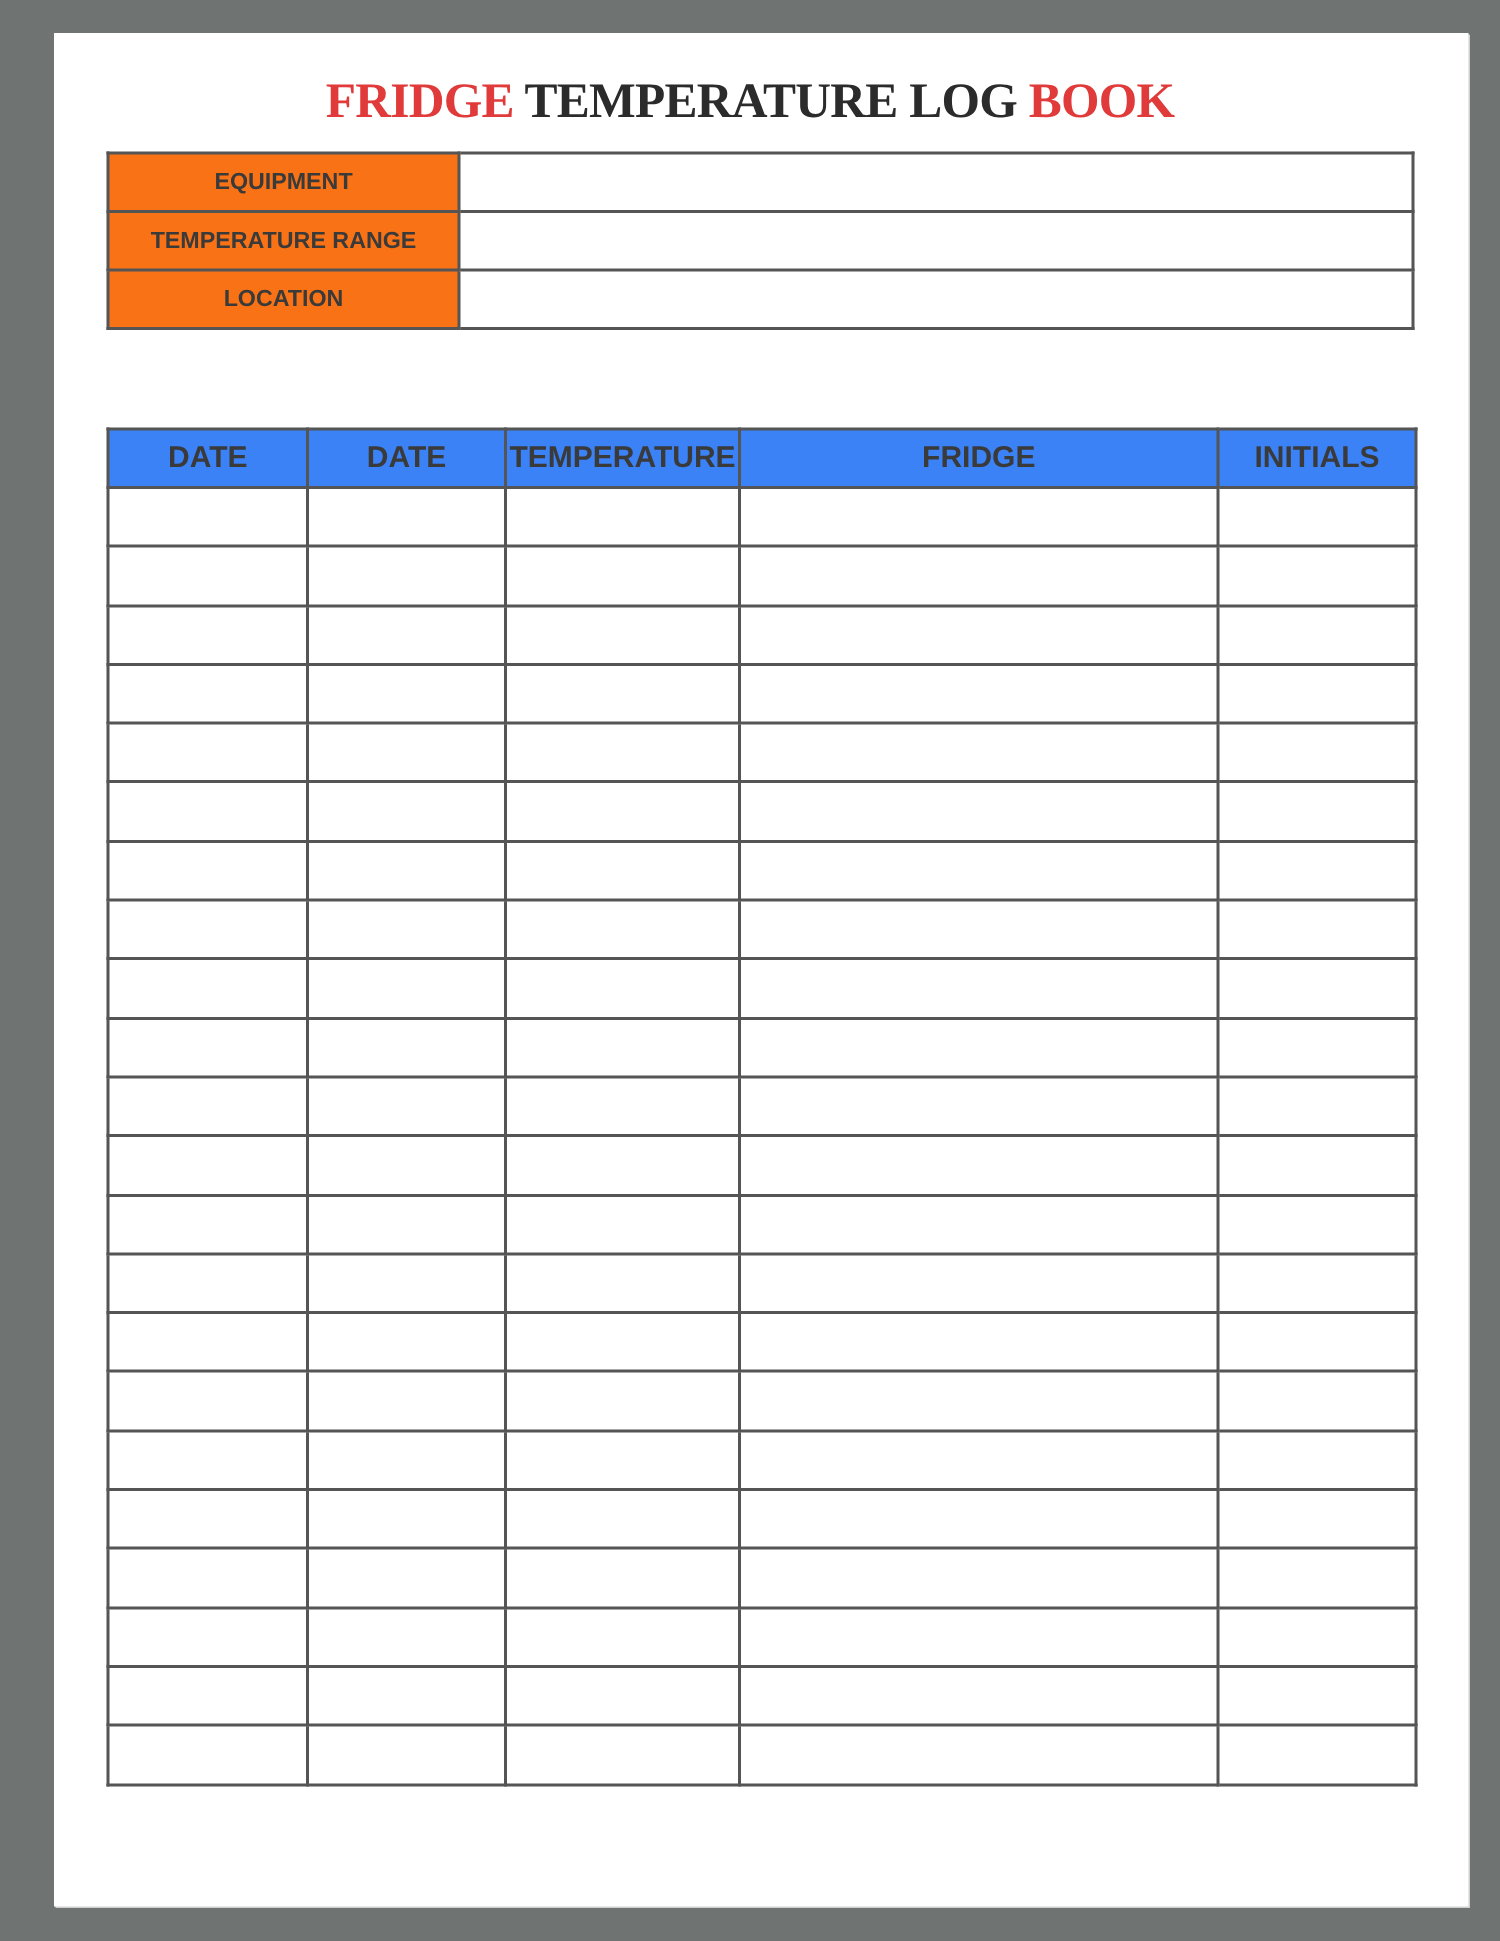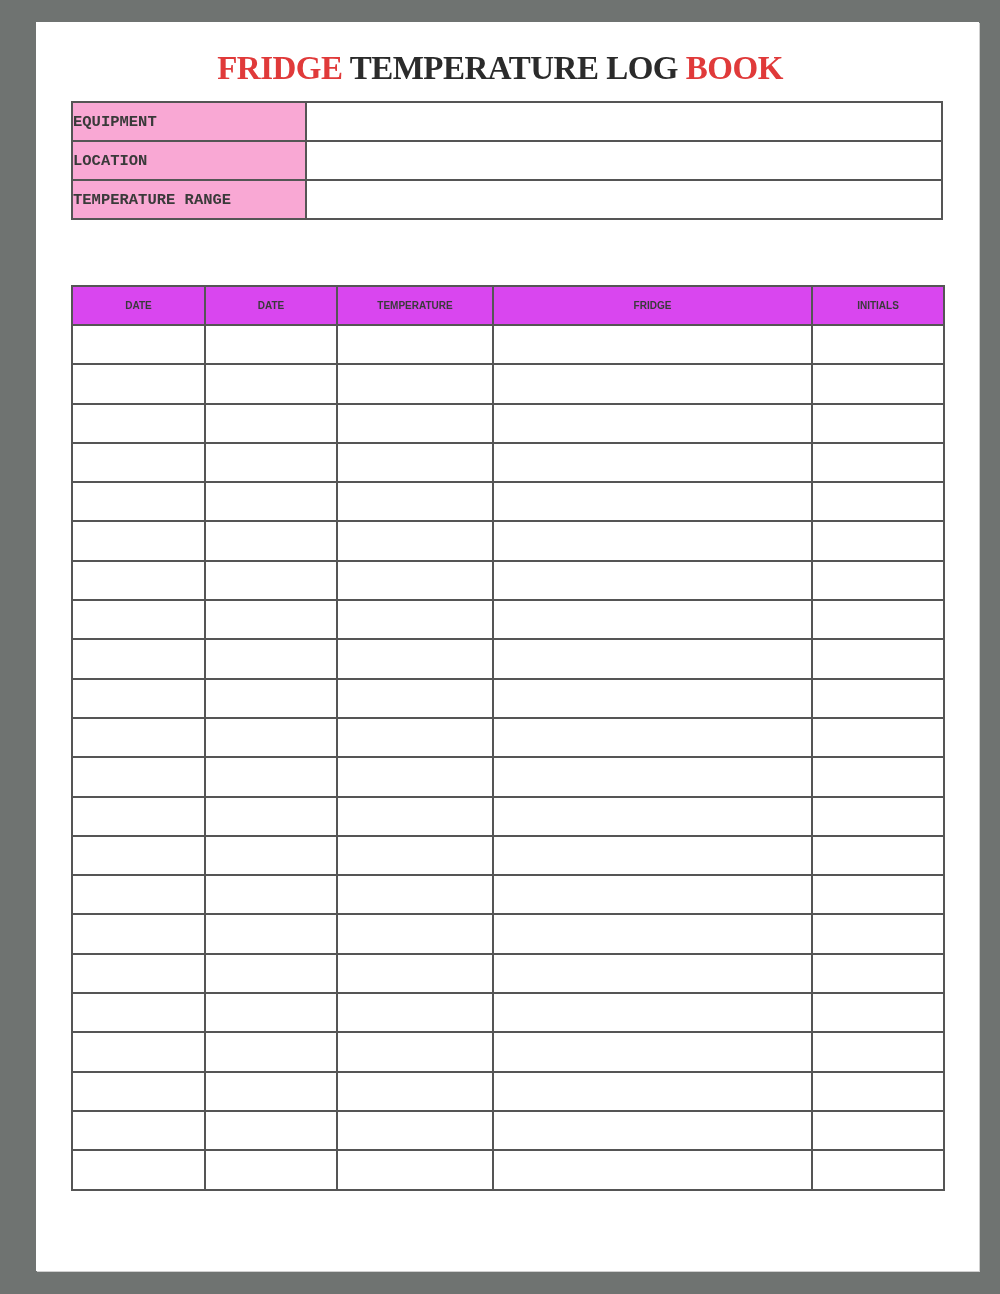--- a/index.html
+++ b/index.html
@@ -38,45 +38,44 @@
     border-collapse: collapse;
     table-layout: fixed;
   }
   .info td {
     border: 2px solid #555;
     height: 37px;
     padding: 0;
   }
   .info td.label {
     width: 232px;
-    background: #f9a8d4;
-    text-align: left;
+    background: #f97316;
+    text-align: center;
     font-weight: bold;
     font-size: 15.5px;
     color: #3a3a3a;
-    font-family: Liberation Mono, monospace;
   }
   .info td.value { background: #fff; }
 
   .log {
     position: absolute;
     left: 71px; top: 285px;
     width: 872px;
     border-collapse: collapse;
     table-layout: fixed;
   }
   .log th, .log td {
     border: 2px solid #555;
     padding: 0;
   }
   .log th {
     height: 37px;
-    background: #d946ef;
+    background: #3b82f6;
     font-weight: bold;
-    font-size: 10px;
+    font-size: 20px;
     color: #3a3a3a;
   }
   .log td {
     height: 37.3px;
     background: #fff;
   }
   .log col.c-date { width: 133px; }
   .log col.c-time { width: 132px; }
   .log col.c-temp { width: 156px; }
   .log col.c-notes { width: 319px; }
@@ -91,25 +90,25 @@
   <span class="red">FRIDGE</span><span style="white-space:pre"> TEMPERATURE LOG </span><span class="red">BOOK</span>
 </div>
 
 <table class="info">
   <tbody>
     <tr>
       <td class="label">EQUIPMENT</td>
       <td class="value"></td>
     </tr>
     <tr>
+      <td class="label">TEMPERATURE RANGE</td>
+      <td class="value"></td>
+    </tr>
+    <tr>
       <td class="label">LOCATION</td>
-      <td class="value"></td>
-    </tr>
-    <tr>
-      <td class="label">TEMPERATURE RANGE</td>
       <td class="value"></td>
     </tr>
   </tbody>
 </table>
 
 <table class="log">
   <colgroup>
     <col class="c-date">
       <col class="c-time">
       <col class="c-temp">

